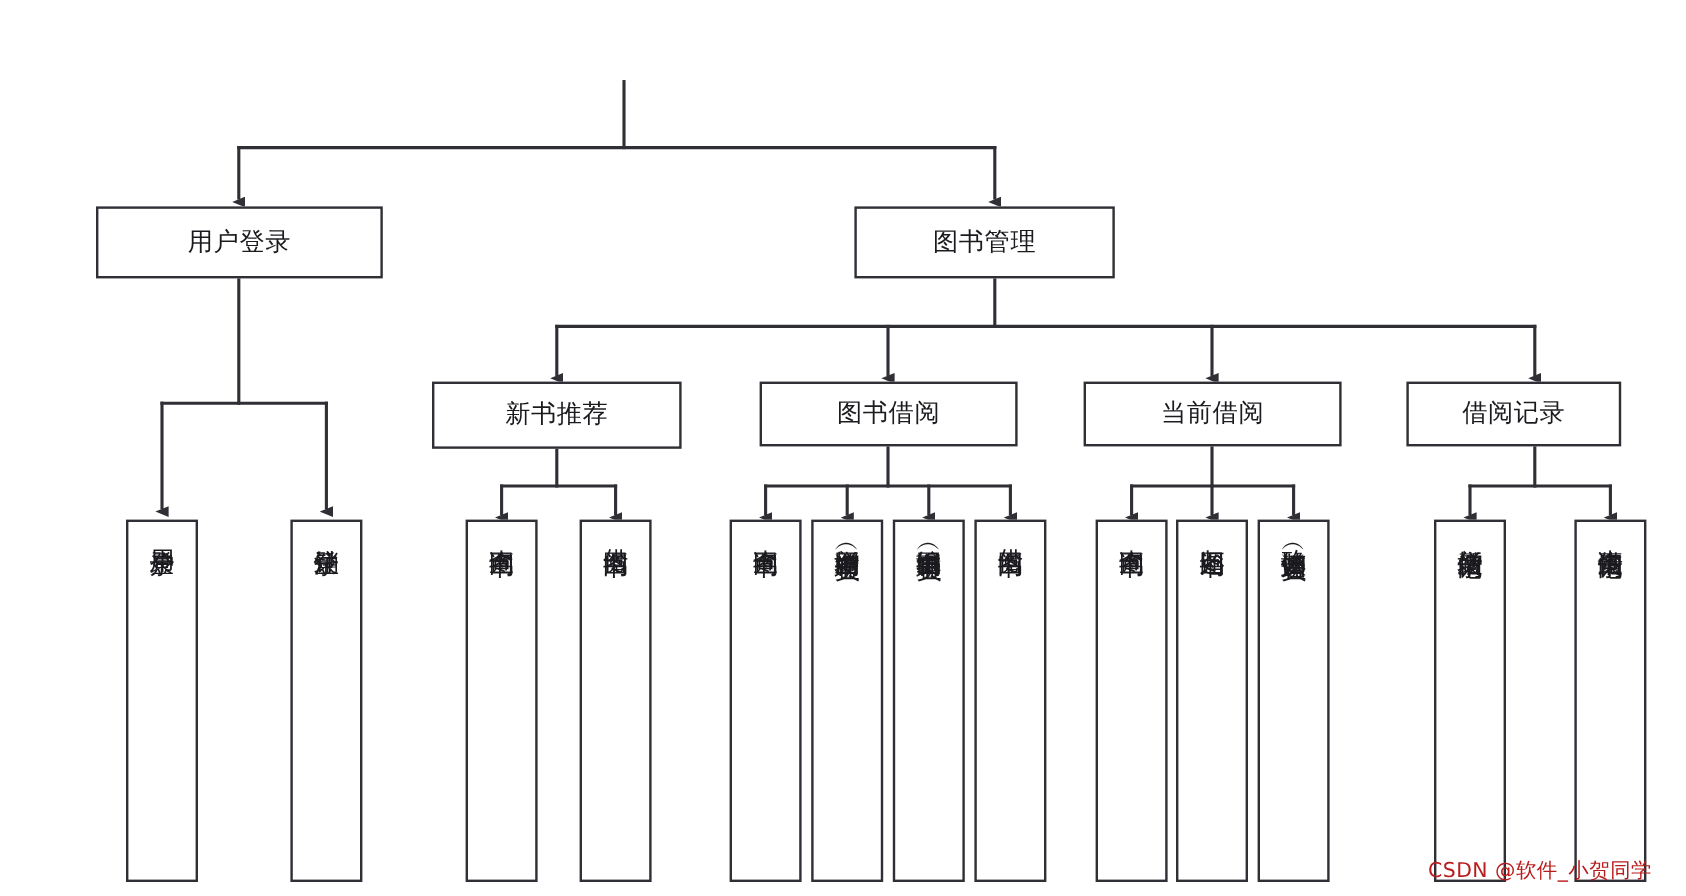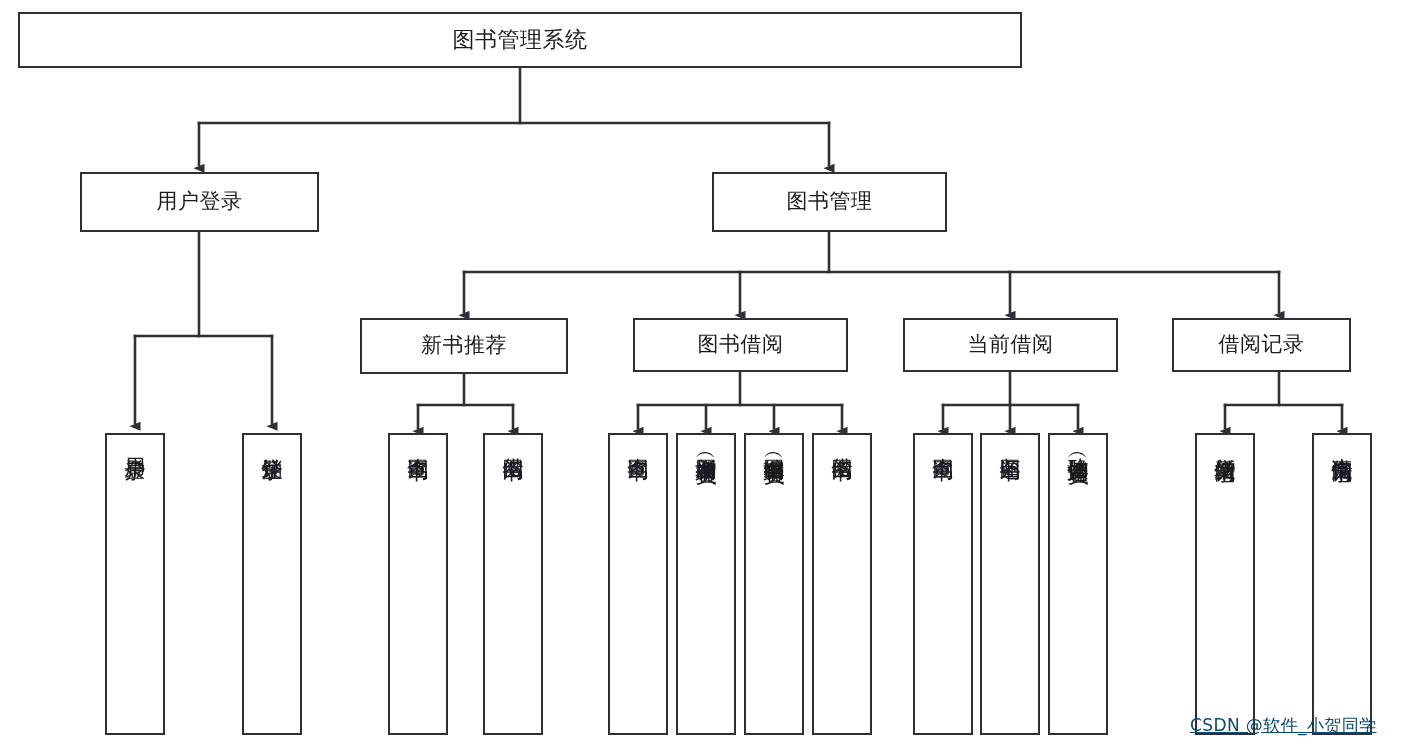--- a/index.html
+++ b/index.html
@@ -57,25 +57,24 @@
   .node.vertical .node-label {
     writing-mode: vertical-rl;
     text-orientation: upright;
     font-size: 21px;
     line-height: 1.05;
     letter-spacing: 1px;
   }
   .watermark {
     position: absolute;
     font-size: 17px;
-    color: #0c4a6e;
+    color: #b91c1c;
     white-space: nowrap;
     letter-spacing: 0.4px;
     pointer-events: none;
-    text-decoration: underline;
   }
 </style>
 </head>
 <body>
 
 <div id="diagram-root">
 
   <svg class="edges" viewBox="0 0 1405 747" xmlns="http://www.w3.org/2000/svg">
     <defs>
       <marker id="arrow" markerWidth="9" markerHeight="11" refX="1.2" refY="5.5" orient="auto" markerUnits="userSpaceOnUse">
@@ -121,29 +120,26 @@
       <path d="M1010,405 L1010,428" marker-end="url(#arrow)"></path>
       <path d="M1078,405 L1078,428" marker-end="url(#arrow)"></path>
 
       <path d="M1279,372 L1279,405"></path>
       <path d="M1225,405 L1342,405"></path>
       <path d="M1225,405 L1225,428" marker-end="url(#arrow)"></path>
       <path d="M1342,405 L1342,428" marker-end="url(#arrow)"></path>
     </g>
   </svg>
 
-  <div class="node root horizontal" style="left:18px; top:12px; width:1004px; height:56px;">
-    <span class="node-label">图书管理系统</span>
-  </div>
 
   <div class="node horizontal" style="left:80px; top:172px; width:239px; height:60px;">
     <span class="node-label">用户登录</span>
   </div>
 
-  <div class="node horizontal" style="left:712px; top:172px; width:235px; height:60px;">
+  <div class="node horizontal" style="left:712px; top:172px; width:217px; height:60px;">
     <span class="node-label">图书管理</span>
   </div>
 
   <div class="node horizontal" style="left:360px; top:318px; width:208px; height:56px;">
     <span class="node-label">新书推荐</span>
   </div>
 
   <div class="node horizontal" style="left:903px; top:318px; width:215px; height:54px;">
     <span class="node-label">当前借阅</span>
   </div>

